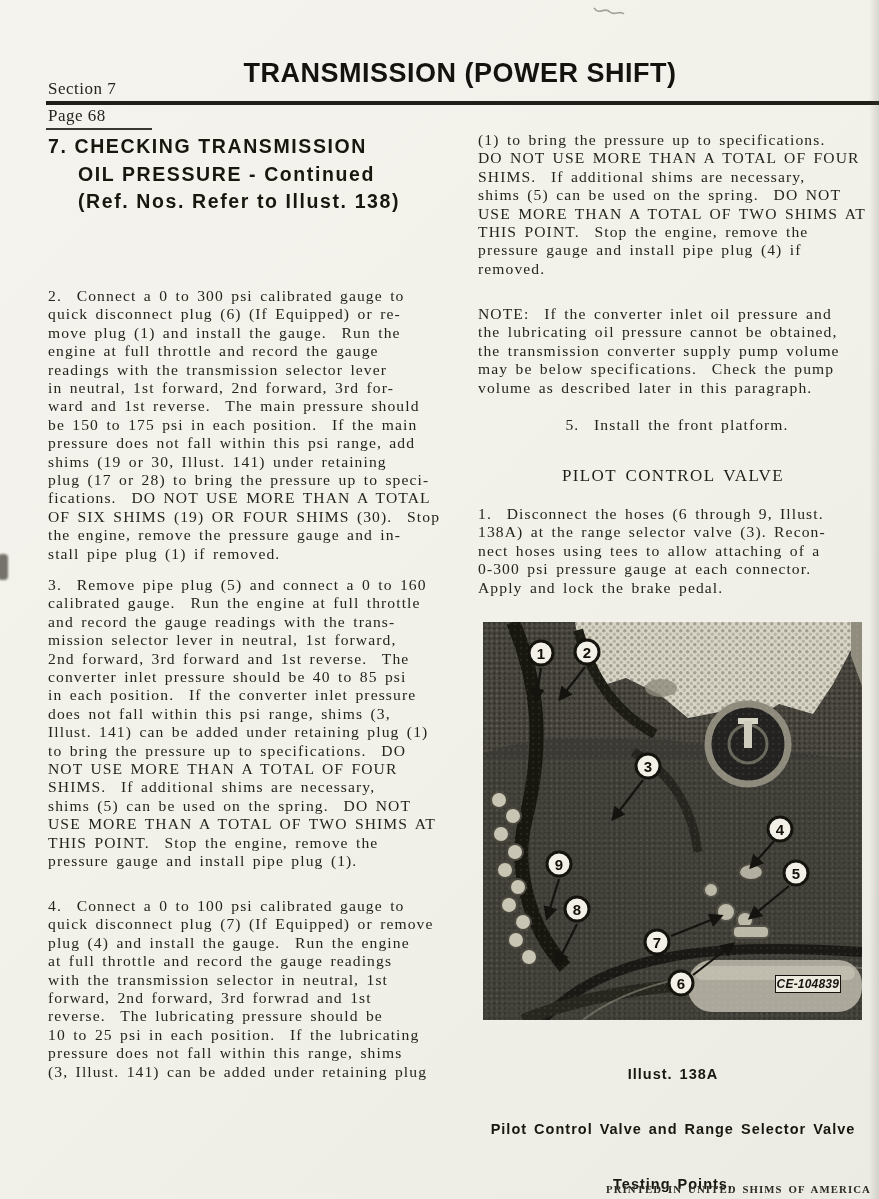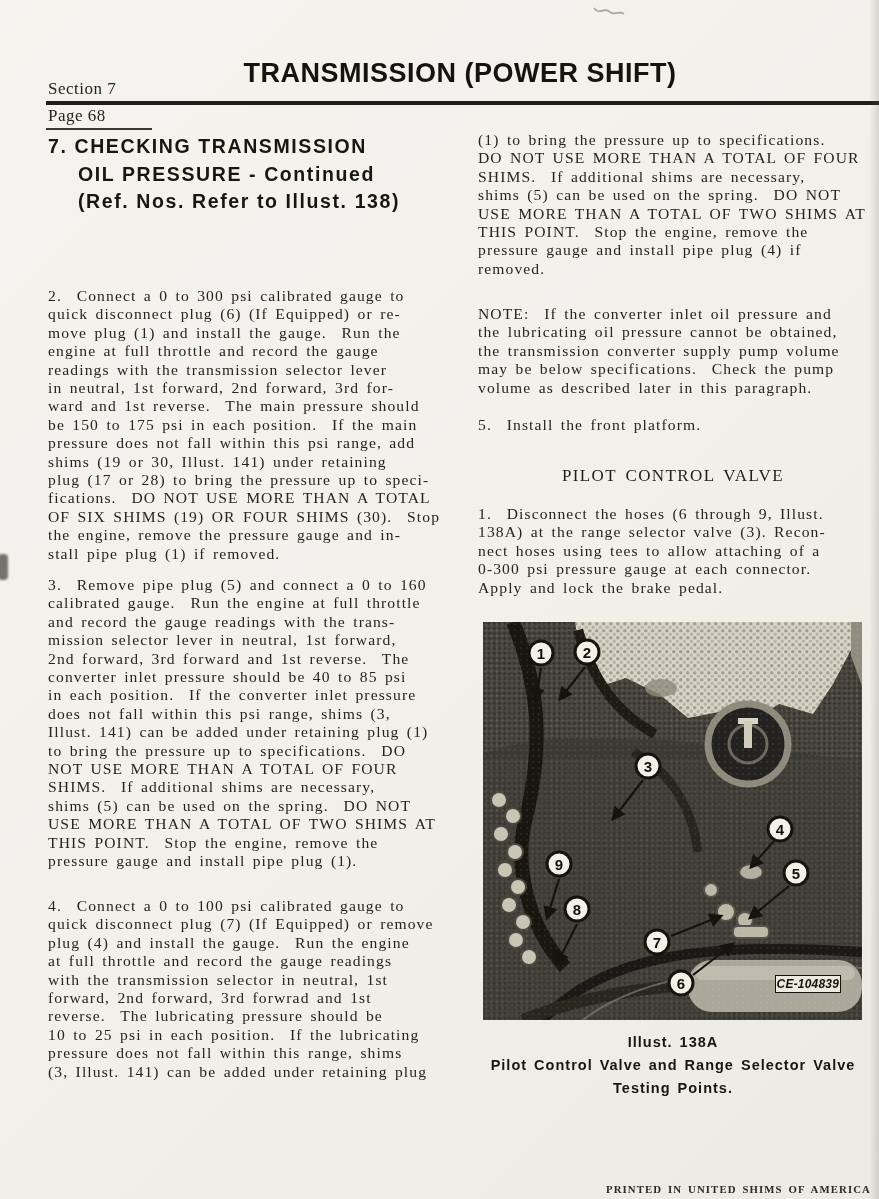--- a/index.html
+++ b/index.html
@@ -55,21 +55,21 @@
     position:absolute;left:77%;top:88.6%;width:66px;height:18px;
     background:#ece9df;border:1.8px solid #14130e;box-sizing:border-box;
     display:flex;align-items:center;justify-content:center;
     font-family:"Liberation Sans", sans-serif;font-weight:700;font-style:italic;
     font-size:12px;color:#14130e;letter-spacing:.2px;
   }
   .fig-caption{
     position:absolute;left:478px;top:1031px;width:390px;text-align:center;
     font-family:"Liberation Sans", sans-serif;font-weight:700;color:#17160f;
   }
-  .fig-caption .cap-line{font-size:14.5px;line-height:23px;letter-spacing:1px;word-spacing:2px;}
+  .fig-caption .cap-line{font-size:14.5px;line-height:23px;letter-spacing:1px;word-spacing:2px;margin-top:32px;}
   
   .print-footer{
     position:absolute;right:8px;top:1183px;
     font-size:10.8px;font-weight:700;letter-spacing:1.1px;word-spacing:2px;color:#2c2a23;
   }
   
   .artifact-squiggle{position:absolute;left:592px;top:2px;opacity:.75;}
   .artifact-smudge{
     position:absolute;left:-2px;top:554px;width:10px;height:26px;border-radius:4px;
     background:#55534a;filter:blur(1.2px);opacity:.8;
@@ -141,21 +141,21 @@
 shims (5) can be used on the spring.  DO NOT
 USE MORE THAN A TOTAL OF TWO SHIMS AT
 THIS POINT.  Stop the engine, remove the
 pressure gauge and install pipe plug (4) if
 removed.</div>
   <div class="body-text col-right" style="top:305px;">NOTE:  If the converter inlet oil pressure and
 the lubricating oil pressure cannot be obtained,
 the transmission converter supply pump volume
 may be below specifications.  Check the pump
 volume as described later in this paragraph.</div>
-  <div class="body-text col-right" style="top:416px;">5.  Install the front platform.</div>
+  <div class="body-text col-right" style="top:416px;text-align:center;">5.  Install the front platform.</div>
   <div class="rc-heading">PILOT CONTROL VALVE</div>
   <div class="body-text col-right" style="top:505px;">1.  Disconnect the hoses (6 through 9, Illust.
 138A) at the range selector valve (3). Recon-
 nect hoses using tees to allow attaching of a
 0-300 psi pressure gauge at each connector.
 Apply and lock the brake pedal.</div>
 
   <div class="figure">
     <svg class="photo" viewBox="0 0 379 398" preserveAspectRatio="none">
       <defs>

